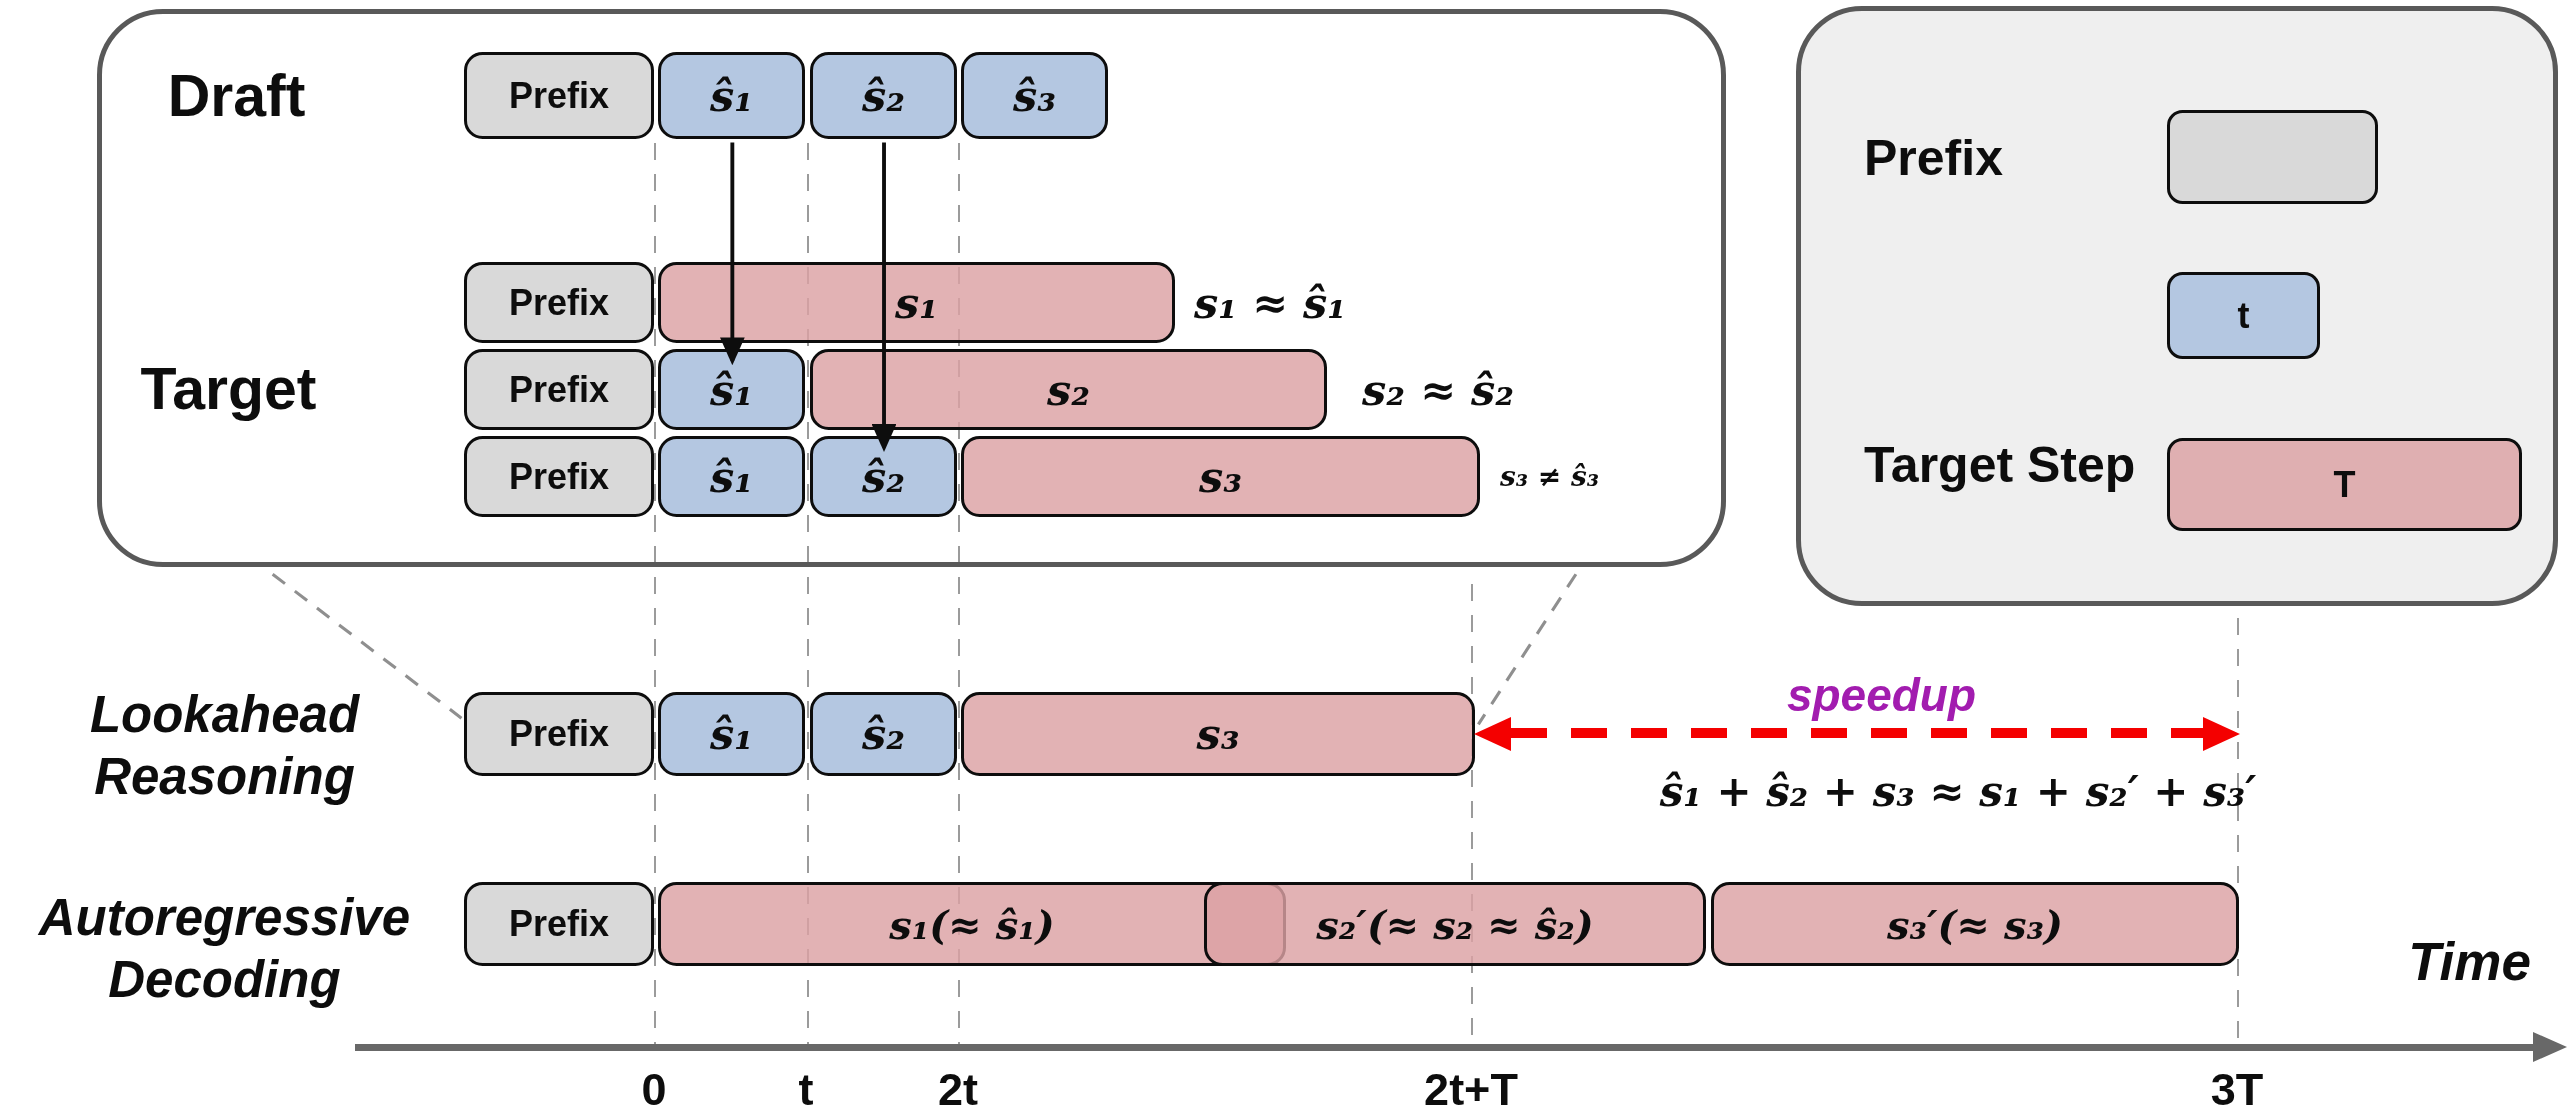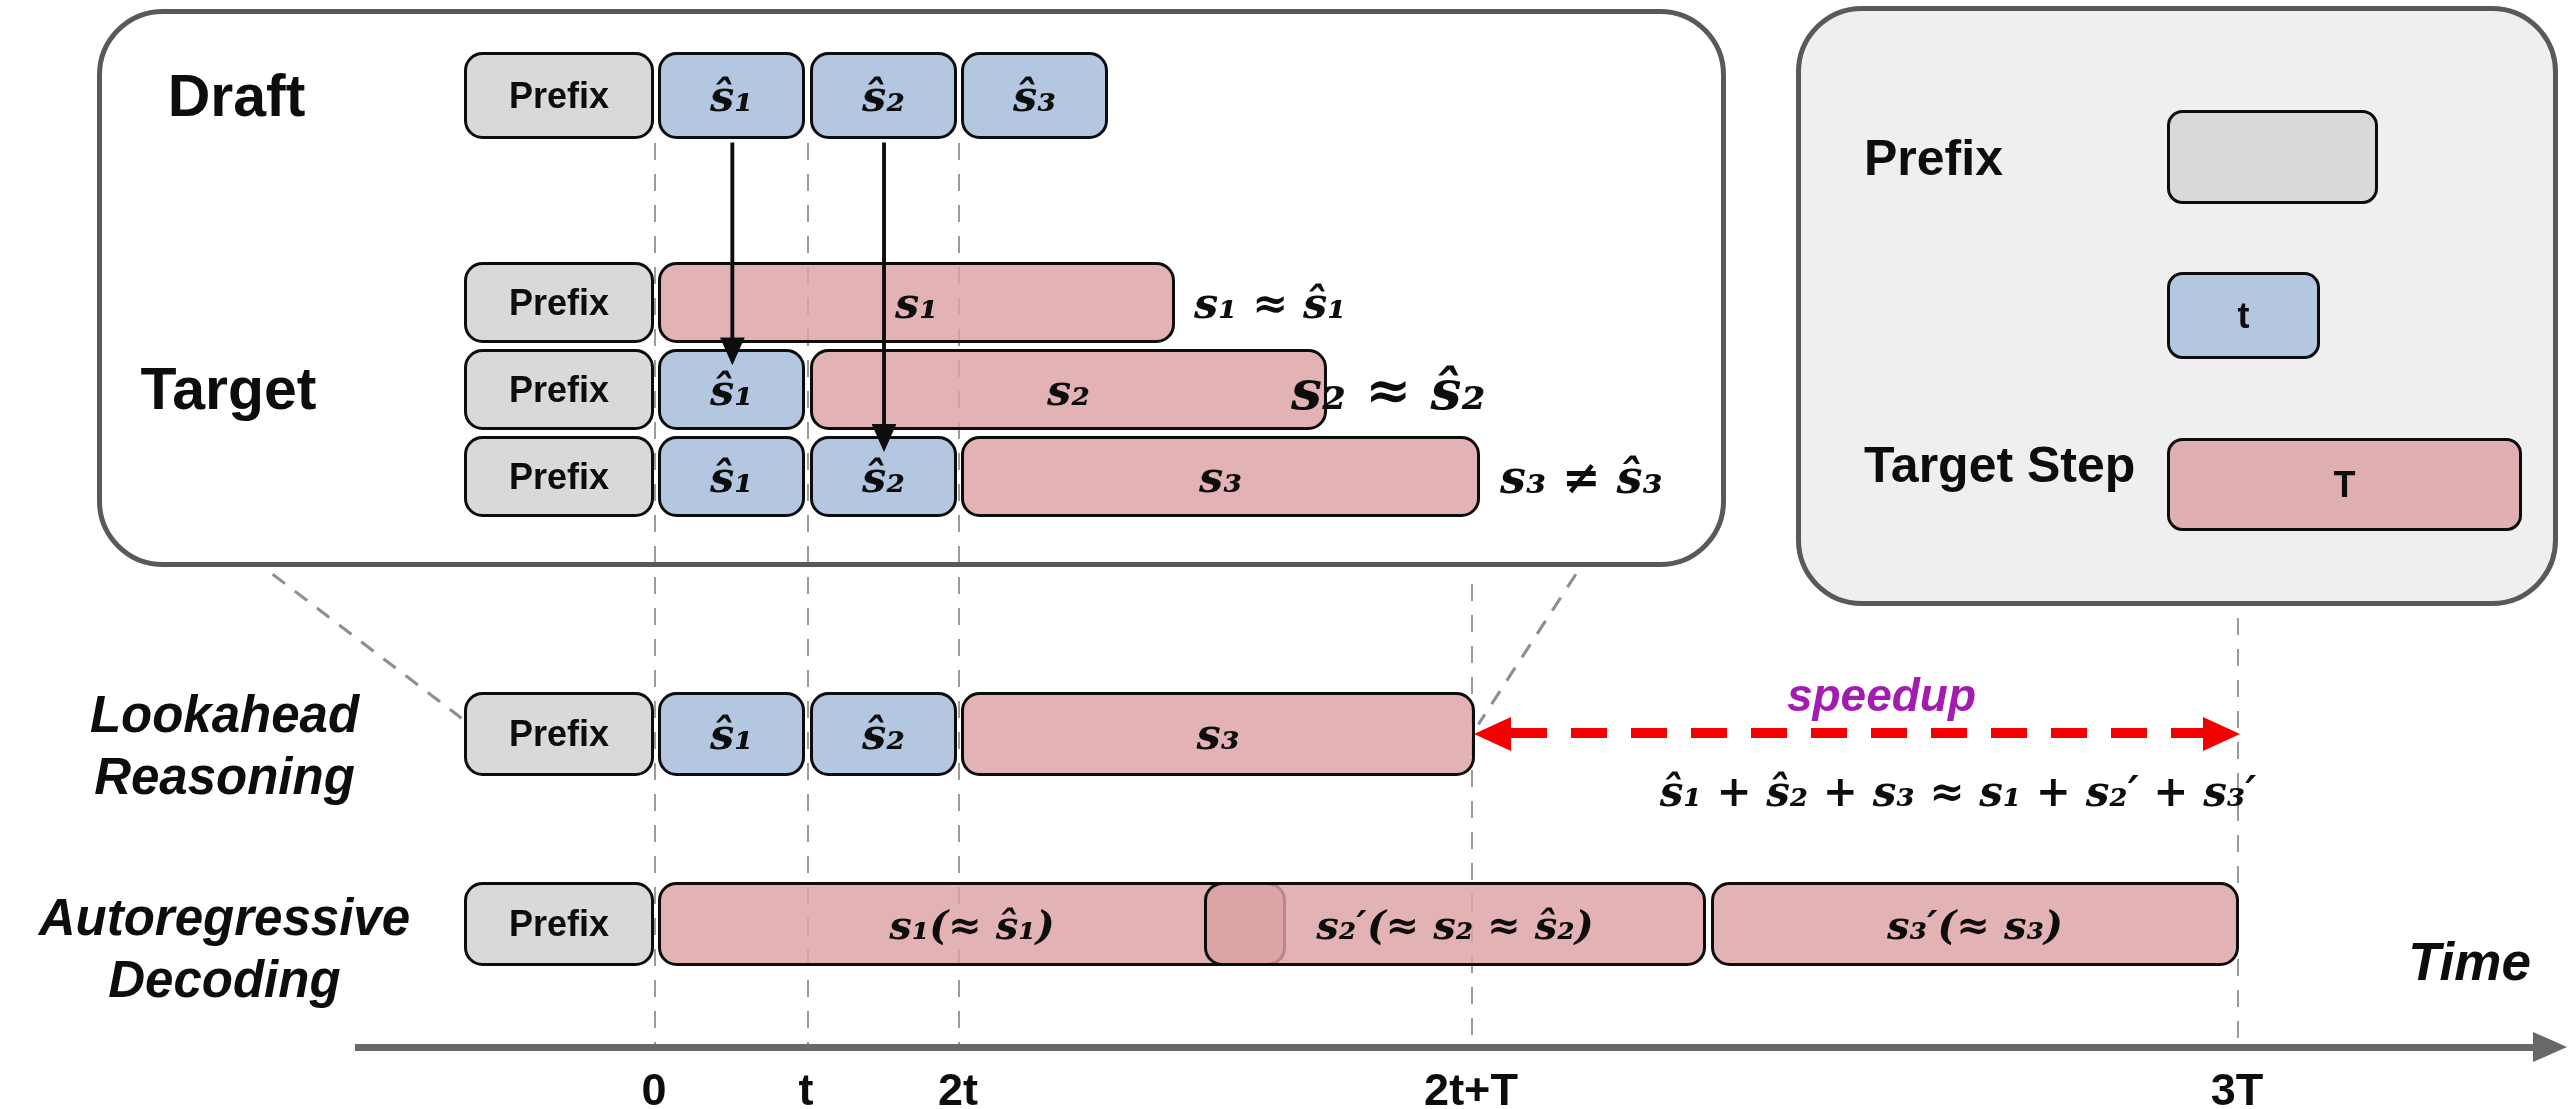--- a/index.html
+++ b/index.html
@@ -71,35 +71,35 @@
 
   <div class="box gray" style="left:464px;top:349px;width:190px;height:81px">
     <span class="sans-b" style="font-size:36px">Prefix</span>
   </div>
   <div class="box blue" style="left:658px;top:349px;width:147px;height:81px">
     <span class="math" style="font-size:43px">ŝ₁</span>
   </div>
   <div class="box pink" style="left:810px;top:349px;width:517px;height:81px">
     <span class="math" style="font-size:43px">s₂</span>
   </div>
-  <div class="ann math" style="left:1291px;top:349px;height:81px;font-size:55px">s₂ ≈ ŝ₂</div>
+  <div class="ann math" style="left:1362px;top:349px;height:81px;font-size:43px">s₂ ≈ ŝ₂</div>
 
   <div class="box gray" style="left:464px;top:436px;width:190px;height:81px">
     <span class="sans-b" style="font-size:36px">Prefix</span>
   </div>
   <div class="box blue" style="left:658px;top:436px;width:147px;height:81px">
     <span class="math" style="font-size:43px">ŝ₁</span>
   </div>
   <div class="box blue" style="left:810px;top:436px;width:147px;height:81px">
     <span class="math" style="font-size:43px">ŝ₂</span>
   </div>
   <div class="box pink" style="left:961px;top:436px;width:519px;height:81px">
     <span class="math" style="font-size:43px">s₃</span>
   </div>
-  <div class="ann math" style="left:1500px;top:436px;height:81px;font-size:46px">s₃ ≠ ŝ₃</div>
+  <div class="ann math" style="left:1500px;top:436px;height:81px;font-size:28px">s₃ ≠ ŝ₃</div>
 
   <div class="ann sans-b" style="left:1864px;top:127px;height:62px;font-size:50px">Prefix</div>
   <div class="box gray" style="left:2167px;top:110px;width:211px;height:94px;border-radius:15.5px"></div>
 
   <div class="box blue" style="left:2167px;top:272px;width:153px;height:87px;border-radius:15.5px">
     <span class="sans-b" style="font-size:36px">t</span>
   </div>
 
   <div class="ann sans-b" style="left:1864px;top:434px;height:62px;font-size:50px">Target Step</div>
   <div class="box pink" style="left:2167px;top:438px;width:355px;height:93px;border-radius:15.5px">

